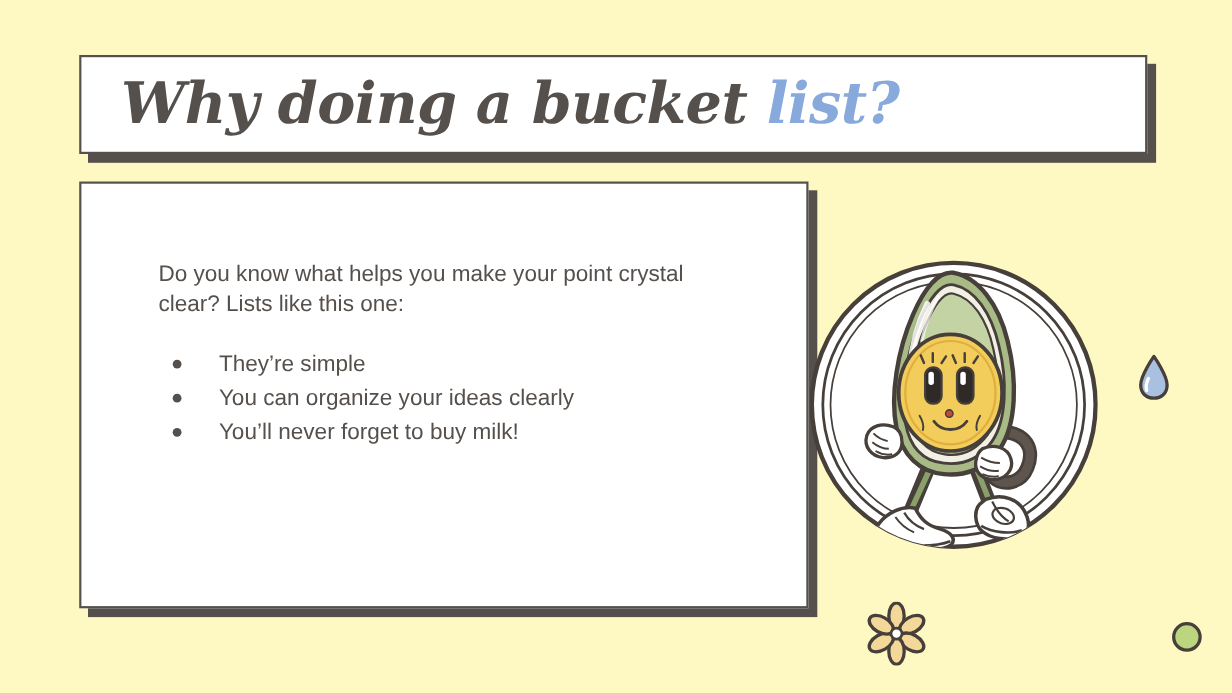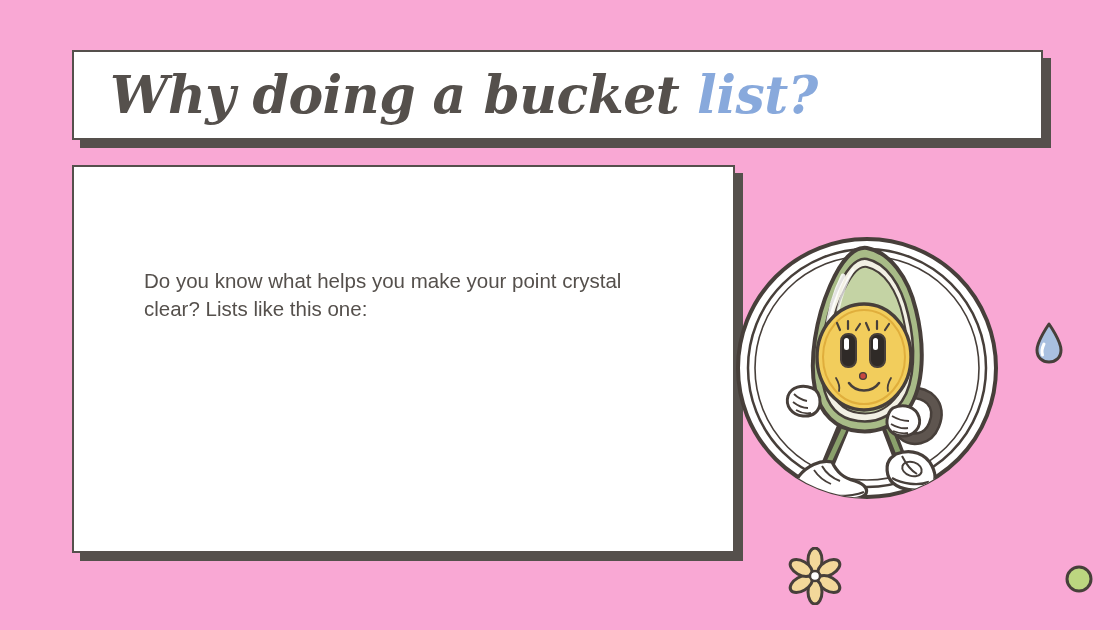--- a/index.html
+++ b/index.html
@@ -10,21 +10,21 @@
     width: 1120px;
     height: 630px;
     overflow: hidden;
     font-family: "Liberation Sans", sans-serif;
   }
 
   #slide {
     position: relative;
     width: 1120px;
     height: 630px;
-    background: #f9a8d4;
+    background: #fef9c3;
     overflow: hidden;
   }
 
   
   .card-shadow {
     position: absolute;
     background: #55504c;
   }
 
   .card {
@@ -78,21 +78,20 @@
     height: 388px;
   }
   #body-inner {
     position: absolute;
     left: 70px;
     top: 68px;
     width: 520px;
     color: #55504c;
     font-size: 20.5px;
     line-height: 1.36;
-    margin-top: 32px;
   }
   .para {
     margin: 0;
   }
   #para-intro { margin-bottom: 26px; }
   #bullet-list {
     list-style: none;
     margin: 0 0 26px 0;
     padding: 0;
   }
@@ -154,20 +153,34 @@
   <div class="card" id="title-card">
     <div id="title-text"><span>Why doing a bucket </span><span id="title-accent">list?</span></div>
   </div>
 
   <div class="card-shadow" id="body-shadow"></div>
   <div class="card" id="body-card">
     <div id="body-inner">
 
       <p class="para" id="para-intro">Do you know what helps you make your point crystal clear? Lists like this one:</p>
 
+      <ul id="bullet-list">
+        <li>
+          <span class="dot"></span>
+          <span>They’re simple</span>
+        </li>
+        <li>
+          <span class="dot"></span>
+          <span>You can organize your ideas clearly</span>
+        </li>
+        <li>
+          <span class="dot"></span>
+          <span>You’ll never forget to buy milk!</span>
+        </li>
+      </ul>
 
     </div>
   </div>
 
   <div id="avocado-badge">
     <svg width="262" height="288" viewBox="0 0 262 288" xmlns="http://www.w3.org/2000/svg">
       <defs>
         <clipPath id="badgeclip">
           <circle cx="131" cy="142" r="130"></circle>
         </clipPath>

